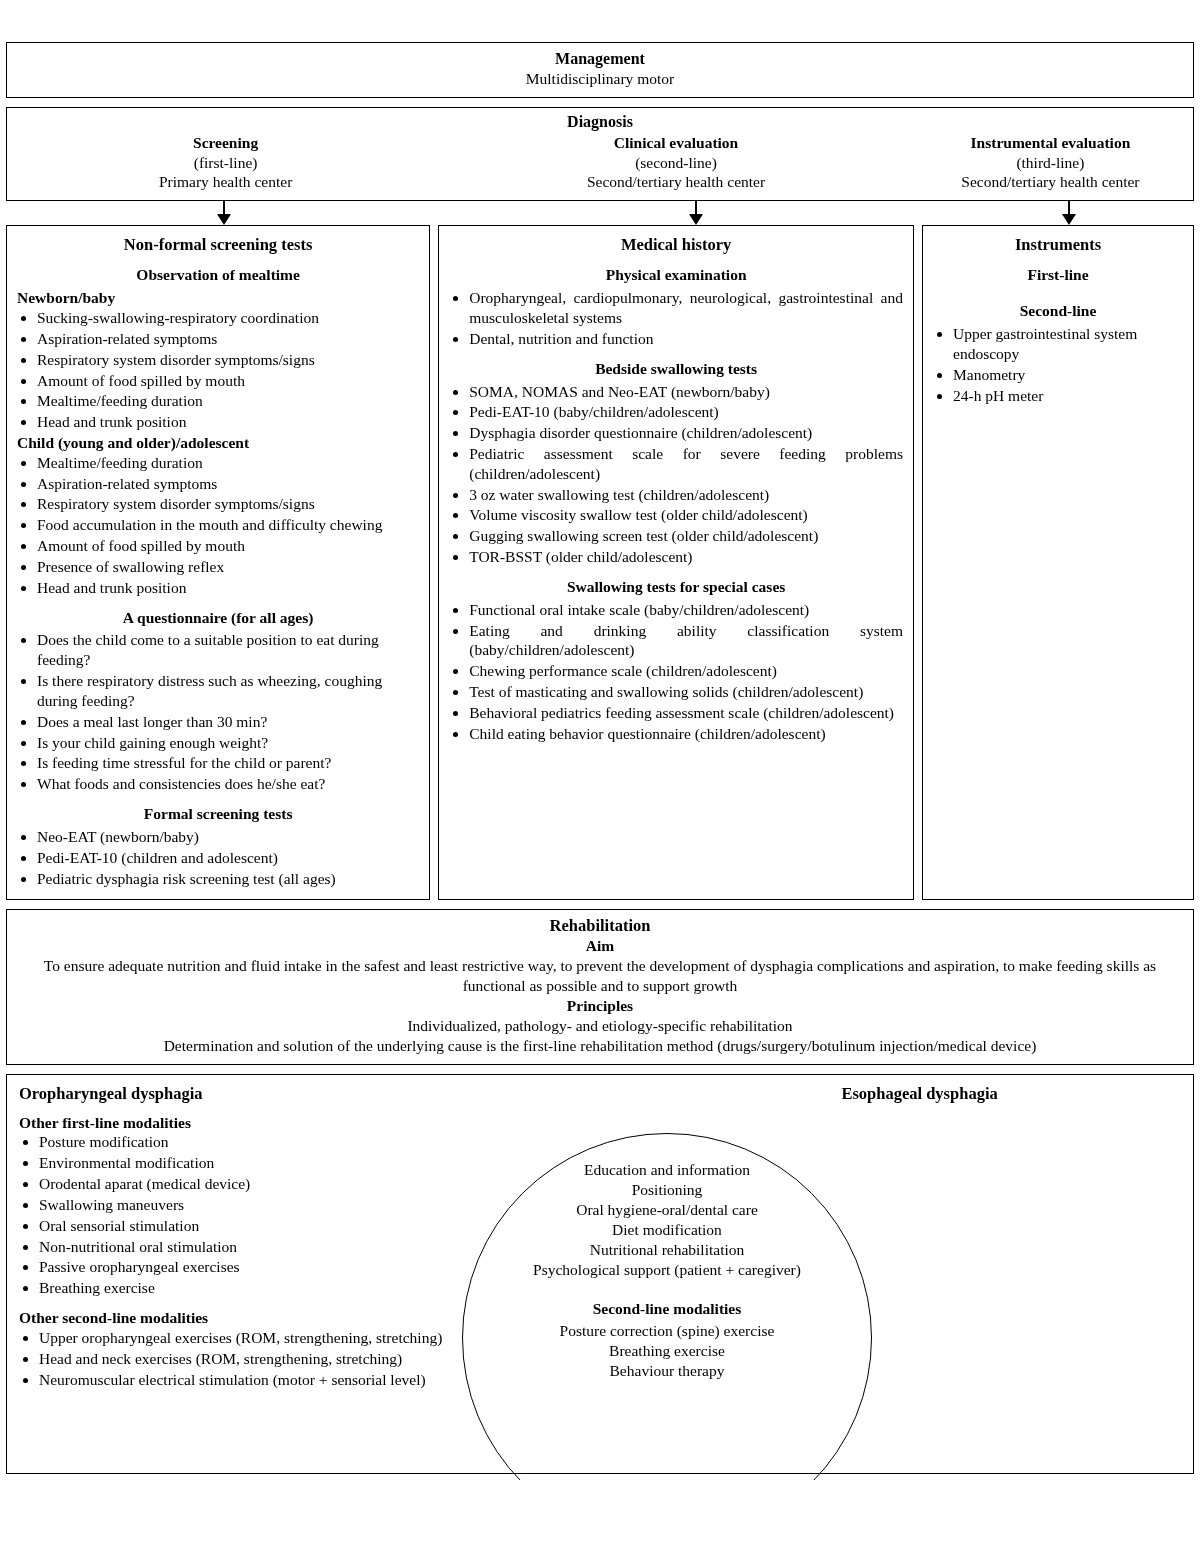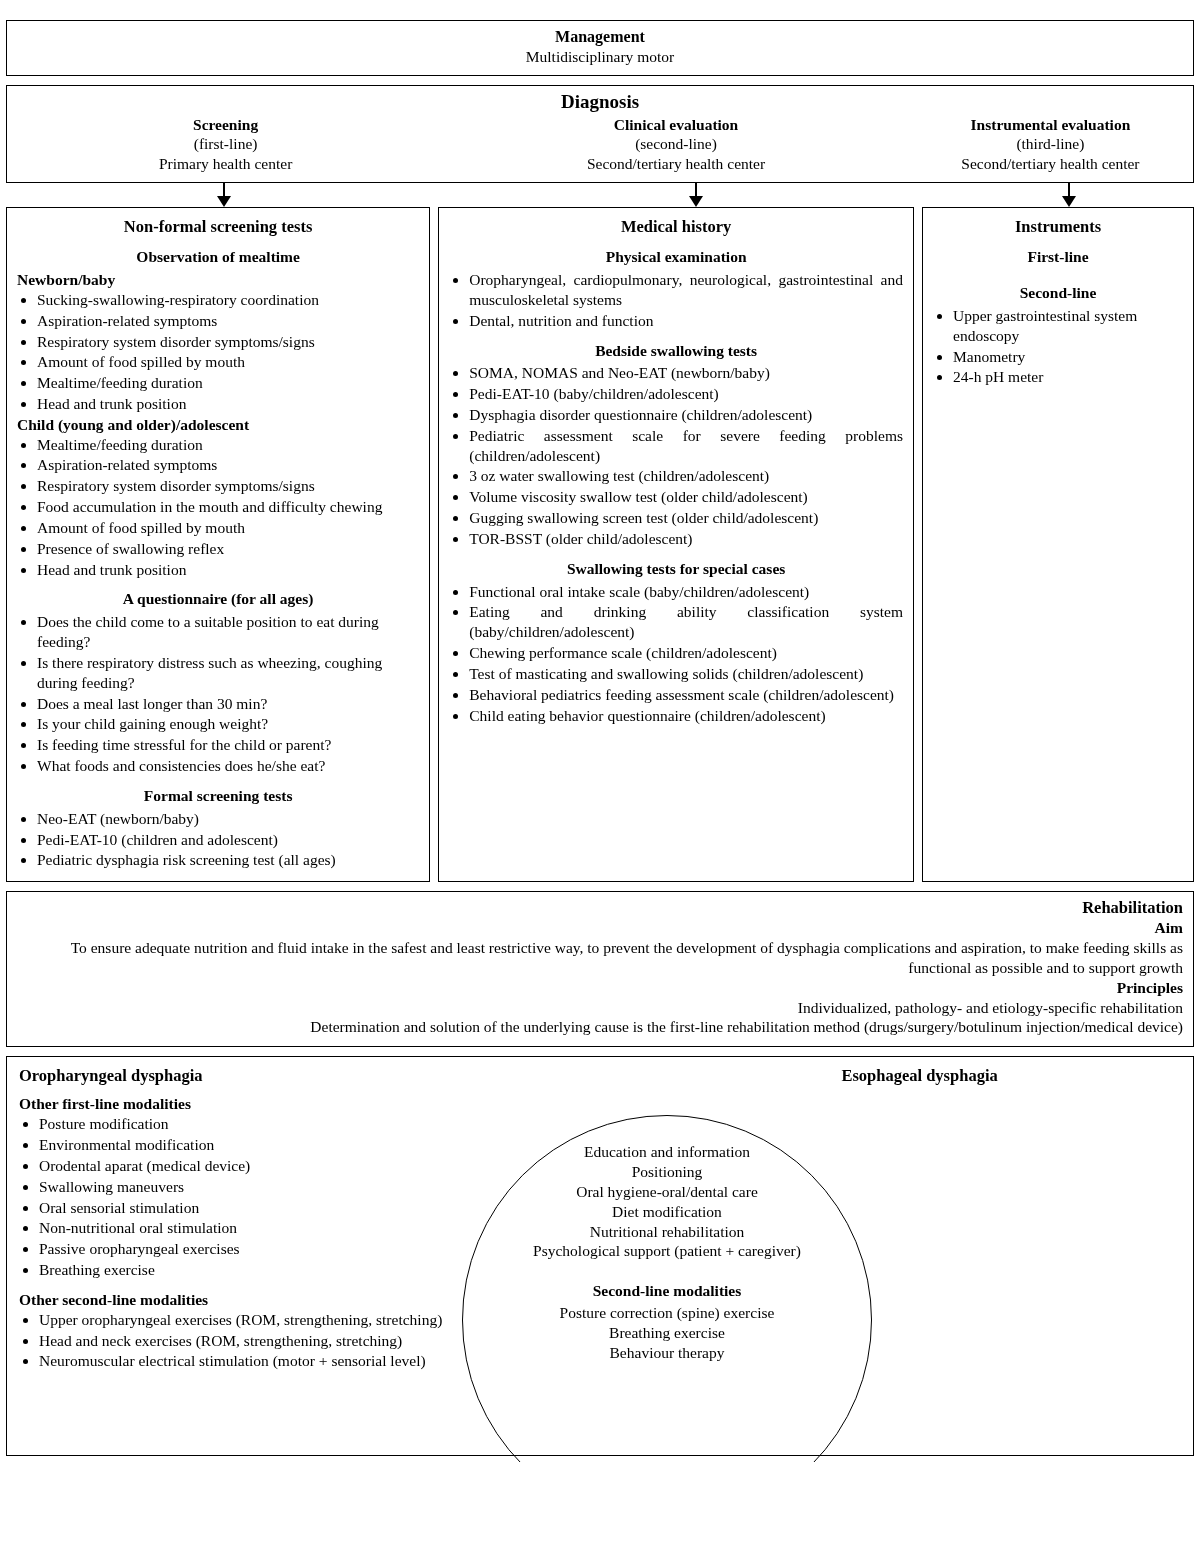--- a/index.html
+++ b/index.html
@@ -10,21 +10,22 @@
   body {
     width: 1200px;
     font-family: "Liberation Serif", "DejaVu Serif", serif;
     color: #000000;
     font-size: 15.5px;
     line-height: 1.28;
   }
   .page {
     width: 1200px;
     box-sizing: border-box;
-    padding: 20px 6px 6px 6px;
+    padding: 8px 6px 6px 6px;
+    margin-top: 34px;
   }
   .box {
     border: 1.6px solid #000;
     box-sizing: border-box;
     background: #fff;
   }
   .center { text-align: center; }
 
   
   .management {
@@ -33,21 +34,21 @@
   }
   .management .t1 { font-weight: bold; font-size: 16px; }
   .management .t2 { font-size: 15.5px; }
 
   
   .diagnosis {
     padding: 4px 8px 8px 8px;
     position: relative;
     margin-bottom: 0px;
   }
-  .diag-title { font-weight: bold; font-size: 19px; text-align: center; }
+  .diag-title { font-weight: bold; font-size: 16px; text-align: center; }
   .diag-cols {
     display: flex;
     align-items: flex-start;
   }
   .diag-col { box-sizing: border-box; text-align: center; }
   .diag-col.c1 { width: 36%; }
   .diag-col.c2 { width: 41%; }
   .diag-col.c3 { width: 23%; text-align: center; }
   .diag-col .hd { font-weight: bold; }
 
@@ -127,21 +128,21 @@
   }
   .just li { text-align: justify; }
   .instr-center { text-align: center; font-weight: bold; margin: 2px 0 3px 0; }
   .instr-center.second { margin-top: 16px; }
   sup { font-size: 0.7em; vertical-align: super; }
 
   
   .rehab {
     margin-top: 9px;
     padding: 5px 10px 9px 10px;
-    text-align: right;
+    text-align: center;
   }
   .rehab .title { font-weight: bold; font-size: 16.5px; }
   .rehab .sub { font-weight: bold; }
   .rehab p { margin: 0; }
 
   
   .dys {
     margin-top: 9px;
     padding: 8px 12px 10px 12px;
     position: relative;

